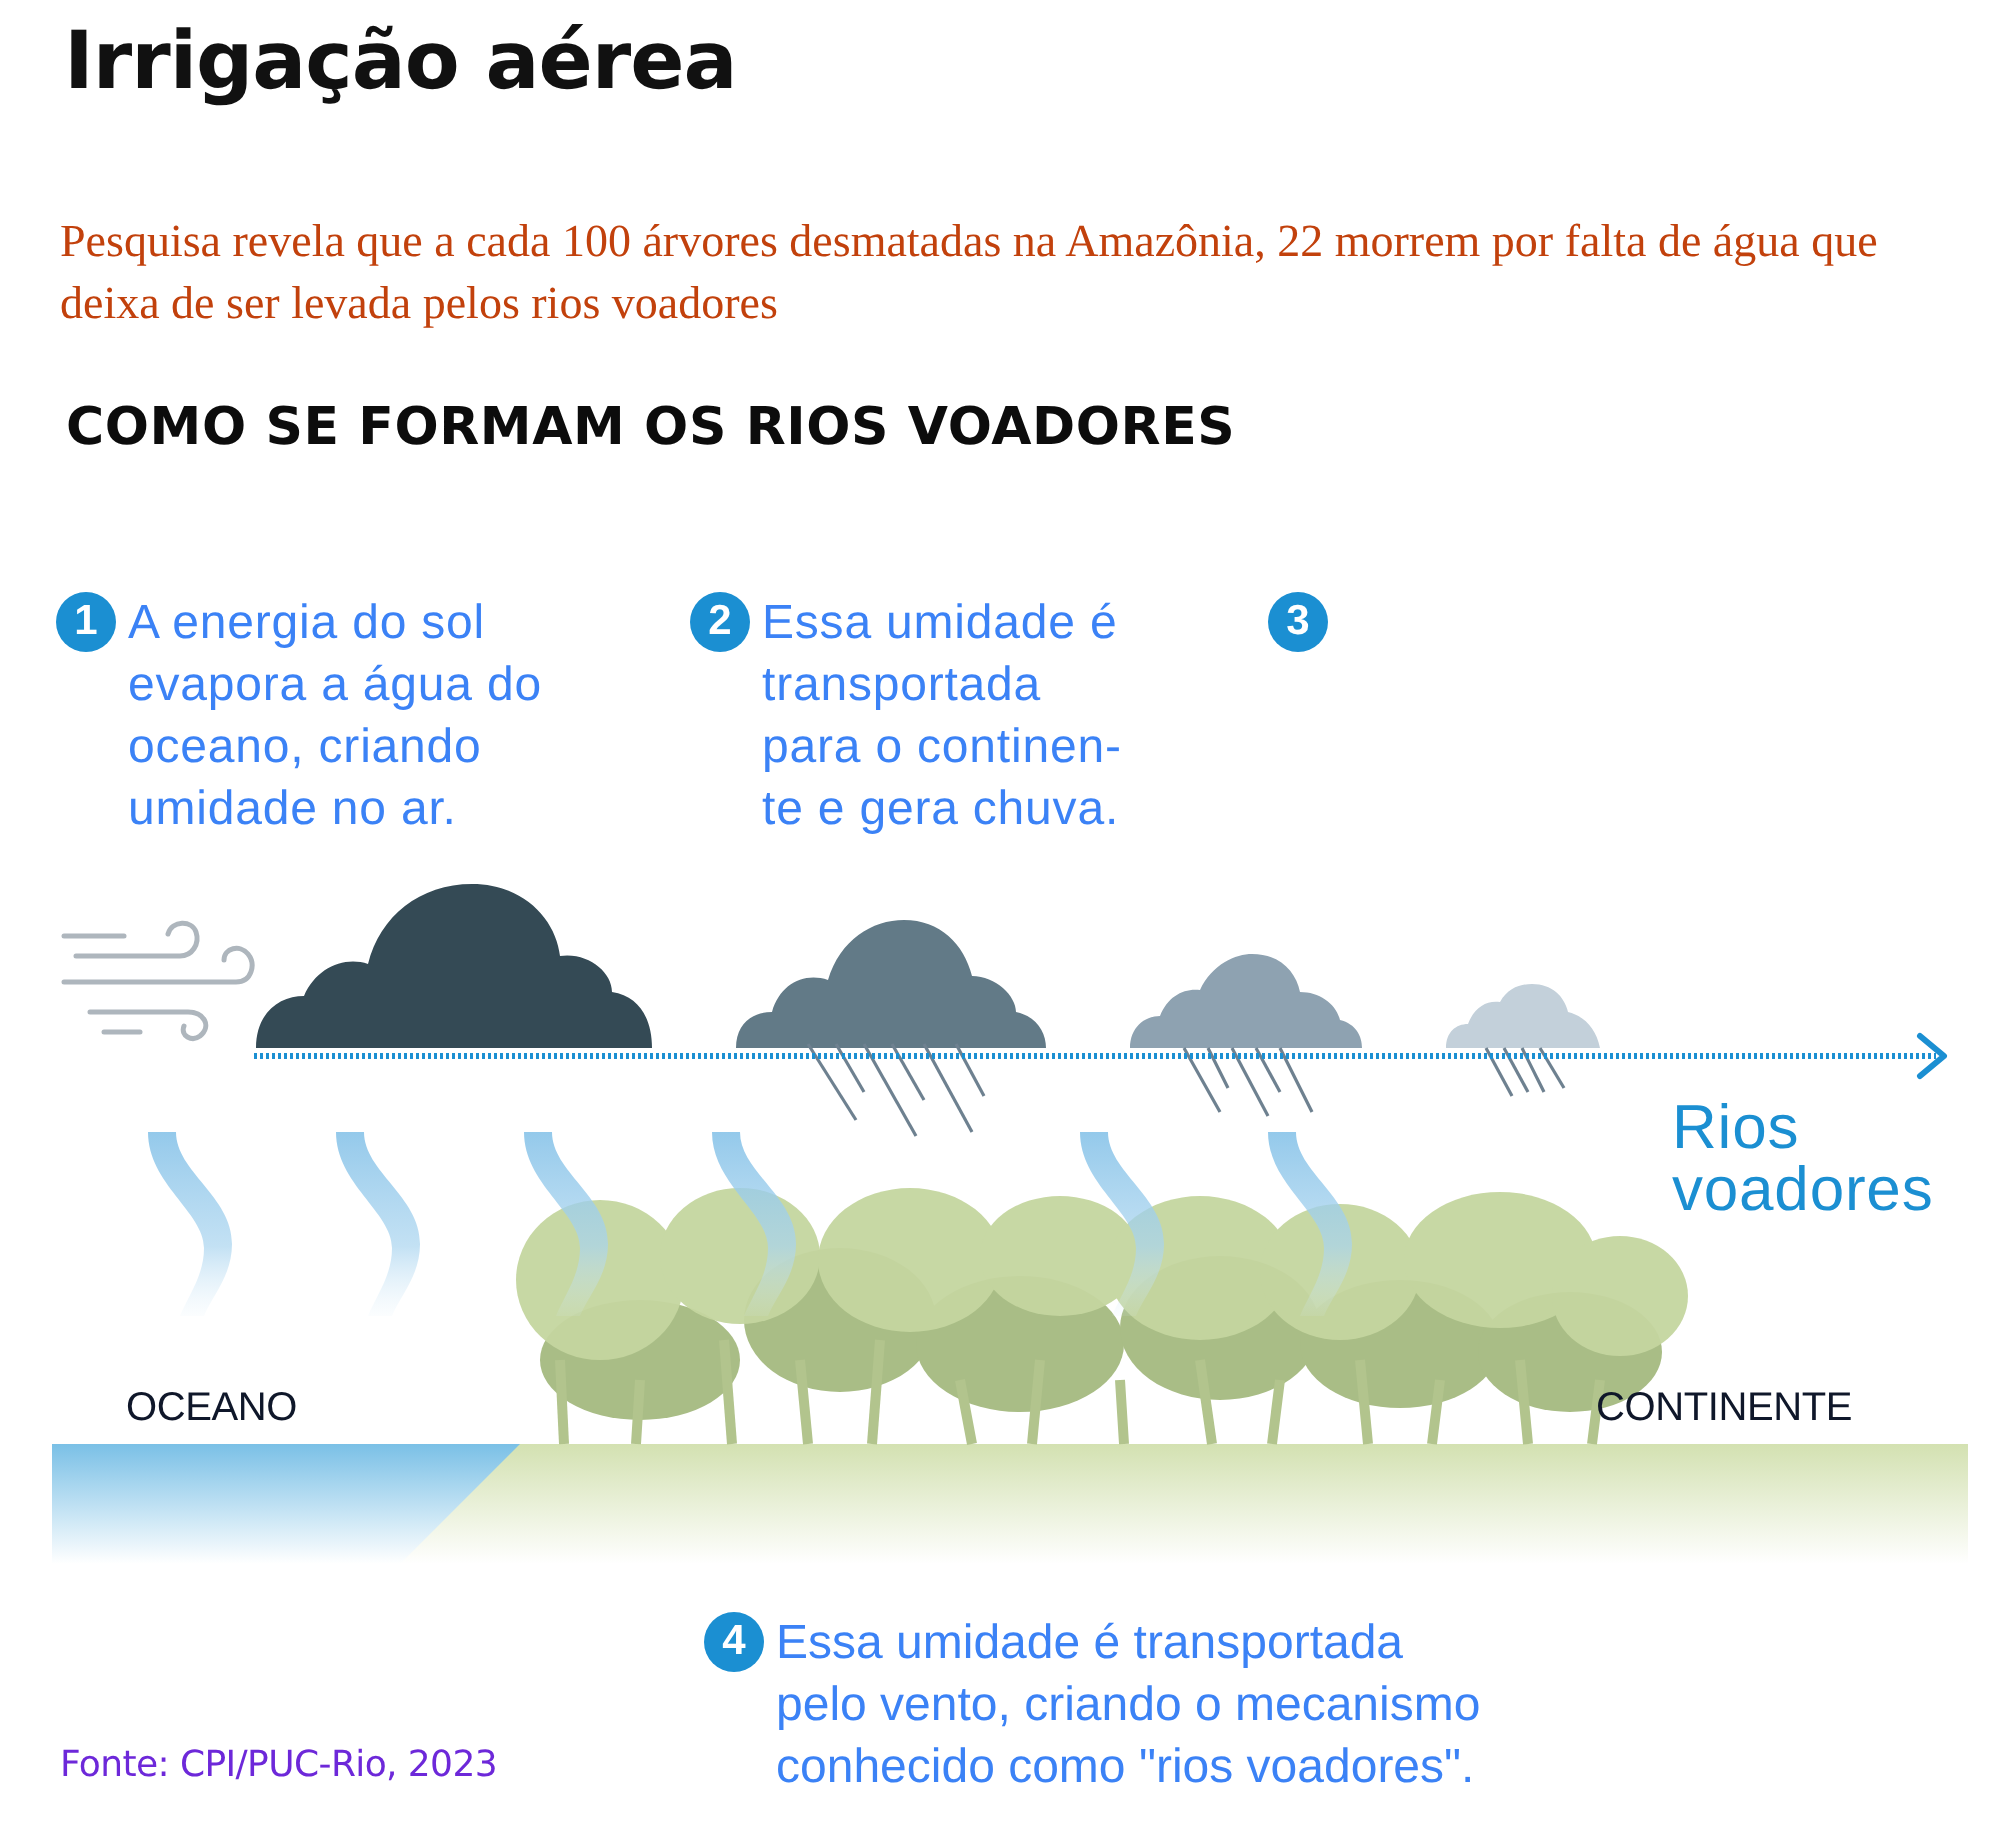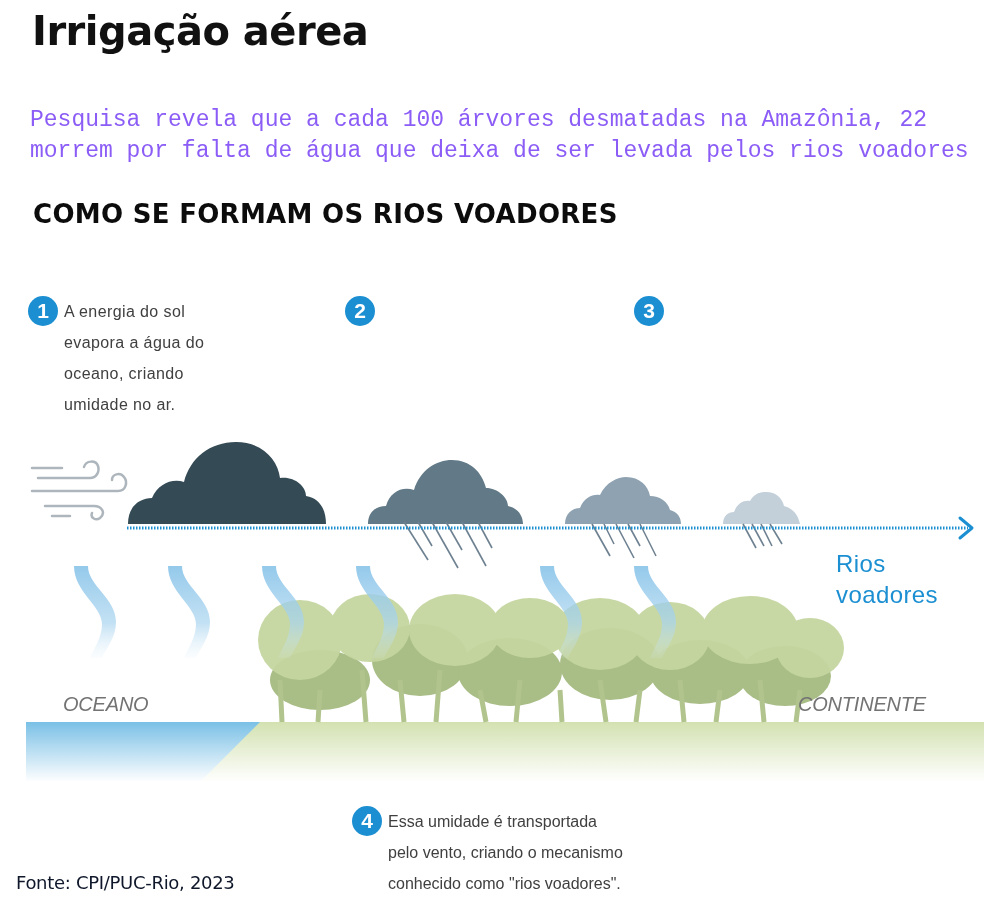--- a/index.html
+++ b/index.html
@@ -1,44 +1,48 @@
 <!DOCTYPE html>
 <html><head>
 <meta charset="utf-8">
 <style>
   html, body { margin:0; padding:0; background:#ffffff; }
   body { width:1000px; height:923px; position:relative; overflow:hidden; font-family:"Liberation Sans", sans-serif; color:#1a1a1a; }
   .title { position:absolute; left:32px; top:8px; font-family:"DejaVu Sans", sans-serif; font-weight:bold; font-size:40px; letter-spacing:-0.5px; color:#111; margin:0; }
-  .subtitle { position:absolute; left:30px; top:105px; width:940px; font-family:Liberation Mono, monospace; font-size:23px; line-height:31px; color:#8b5cf6; }
+  .subtitle { position:absolute; left:30px; top:105px; width:940px; font-family:Liberation Serif, serif; font-size:23px; line-height:31px; color:#c2410c; }
   .section { position:absolute; left:33px; top:199px; font-family:"DejaVu Sans", sans-serif; font-weight:bold; font-size:26px; letter-spacing:0.3px; color:#0c0c0c; }
   .step { position:absolute; display:flex; align-items:flex-start; }
   .badge { width:30px; height:30px; border-radius:50%; background:#1b8fd2; color:#fff; font-weight:bold; font-size:21px; display:flex; align-items:center; justify-content:center; flex:0 0 30px; margin-right:6px; margin-top:0px; }
-  .step-text { font-size:16px; line-height:31px; color:#404040; letter-spacing:0.4px; white-space:pre-line; }
+  .step-text { font-size:24px; line-height:31px; color:#3b82f6; letter-spacing:0.4px; white-space:pre-line; }
   .step4 .step-text { letter-spacing:0px; }
-  .label { position:absolute; font-size:20px; color:#737373; letter-spacing:-0.2px;font-style:italic; }
-  .rios { position:absolute; left:836px; top:548px; font-size:24px; line-height:31px; color:#1b8fd2; letter-spacing:0.4px; }
-  .source { position:absolute; left:16px; top:872px; font-family:"DejaVu Sans", sans-serif; font-size:18px; color:#0f172a; letter-spacing:-0.3px; }
+  .label { position:absolute; font-size:20px; color:#0f172a; letter-spacing:-0.2px; }
+  .rios { position:absolute; left:836px; top:548px; font-size:31px; line-height:31px; color:#1b8fd2; letter-spacing:0.4px; }
+  .source { position:absolute; left:30px; top:872px; font-family:"DejaVu Sans", sans-serif; font-size:18px; color:#6d28d9; letter-spacing:-0.3px; }
   svg.scene { position:absolute; left:0; top:430px; }
 </style>
 </head>
 <body>
 
 <h1 class="title">Irrigação aérea</h1>
 <div class="subtitle">Pesquisa revela que a cada 100 árvores desmatadas na Amazônia, 22 morrem por falta de água que deixa de ser levada pelos rios voadores</div>
 <div class="section">COMO SE FORMAM OS RIOS VOADORES</div>
 
 <div class="step" style="left:28px; top:296px;">
   <div class="badge">1</div>
   <div class="step-text">A energia do sol
 evapora a água do
 oceano, criando
 umidade no ar.</div>
 </div>
 <div class="step" style="left:345px; top:296px;">
   <div class="badge">2</div>
+  <div class="step-text">Essa umidade é
+transportada
+para o continen-
+te e gera chuva.</div>
 </div>
 <div class="step" style="left:634px; top:296px;">
   <div class="badge">3</div>
 </div>
 
 <svg class="scene" width="1000" height="360" viewBox="0 430 1000 360">
   <defs>
     <linearGradient id="arrowGrad" x1="0" y1="0" x2="0" y2="1">
       <stop offset="0" stop-color="#7cbde6"></stop>
       <stop offset="0.7" stop-color="#a9d4ef" stop-opacity="0.7"></stop>

